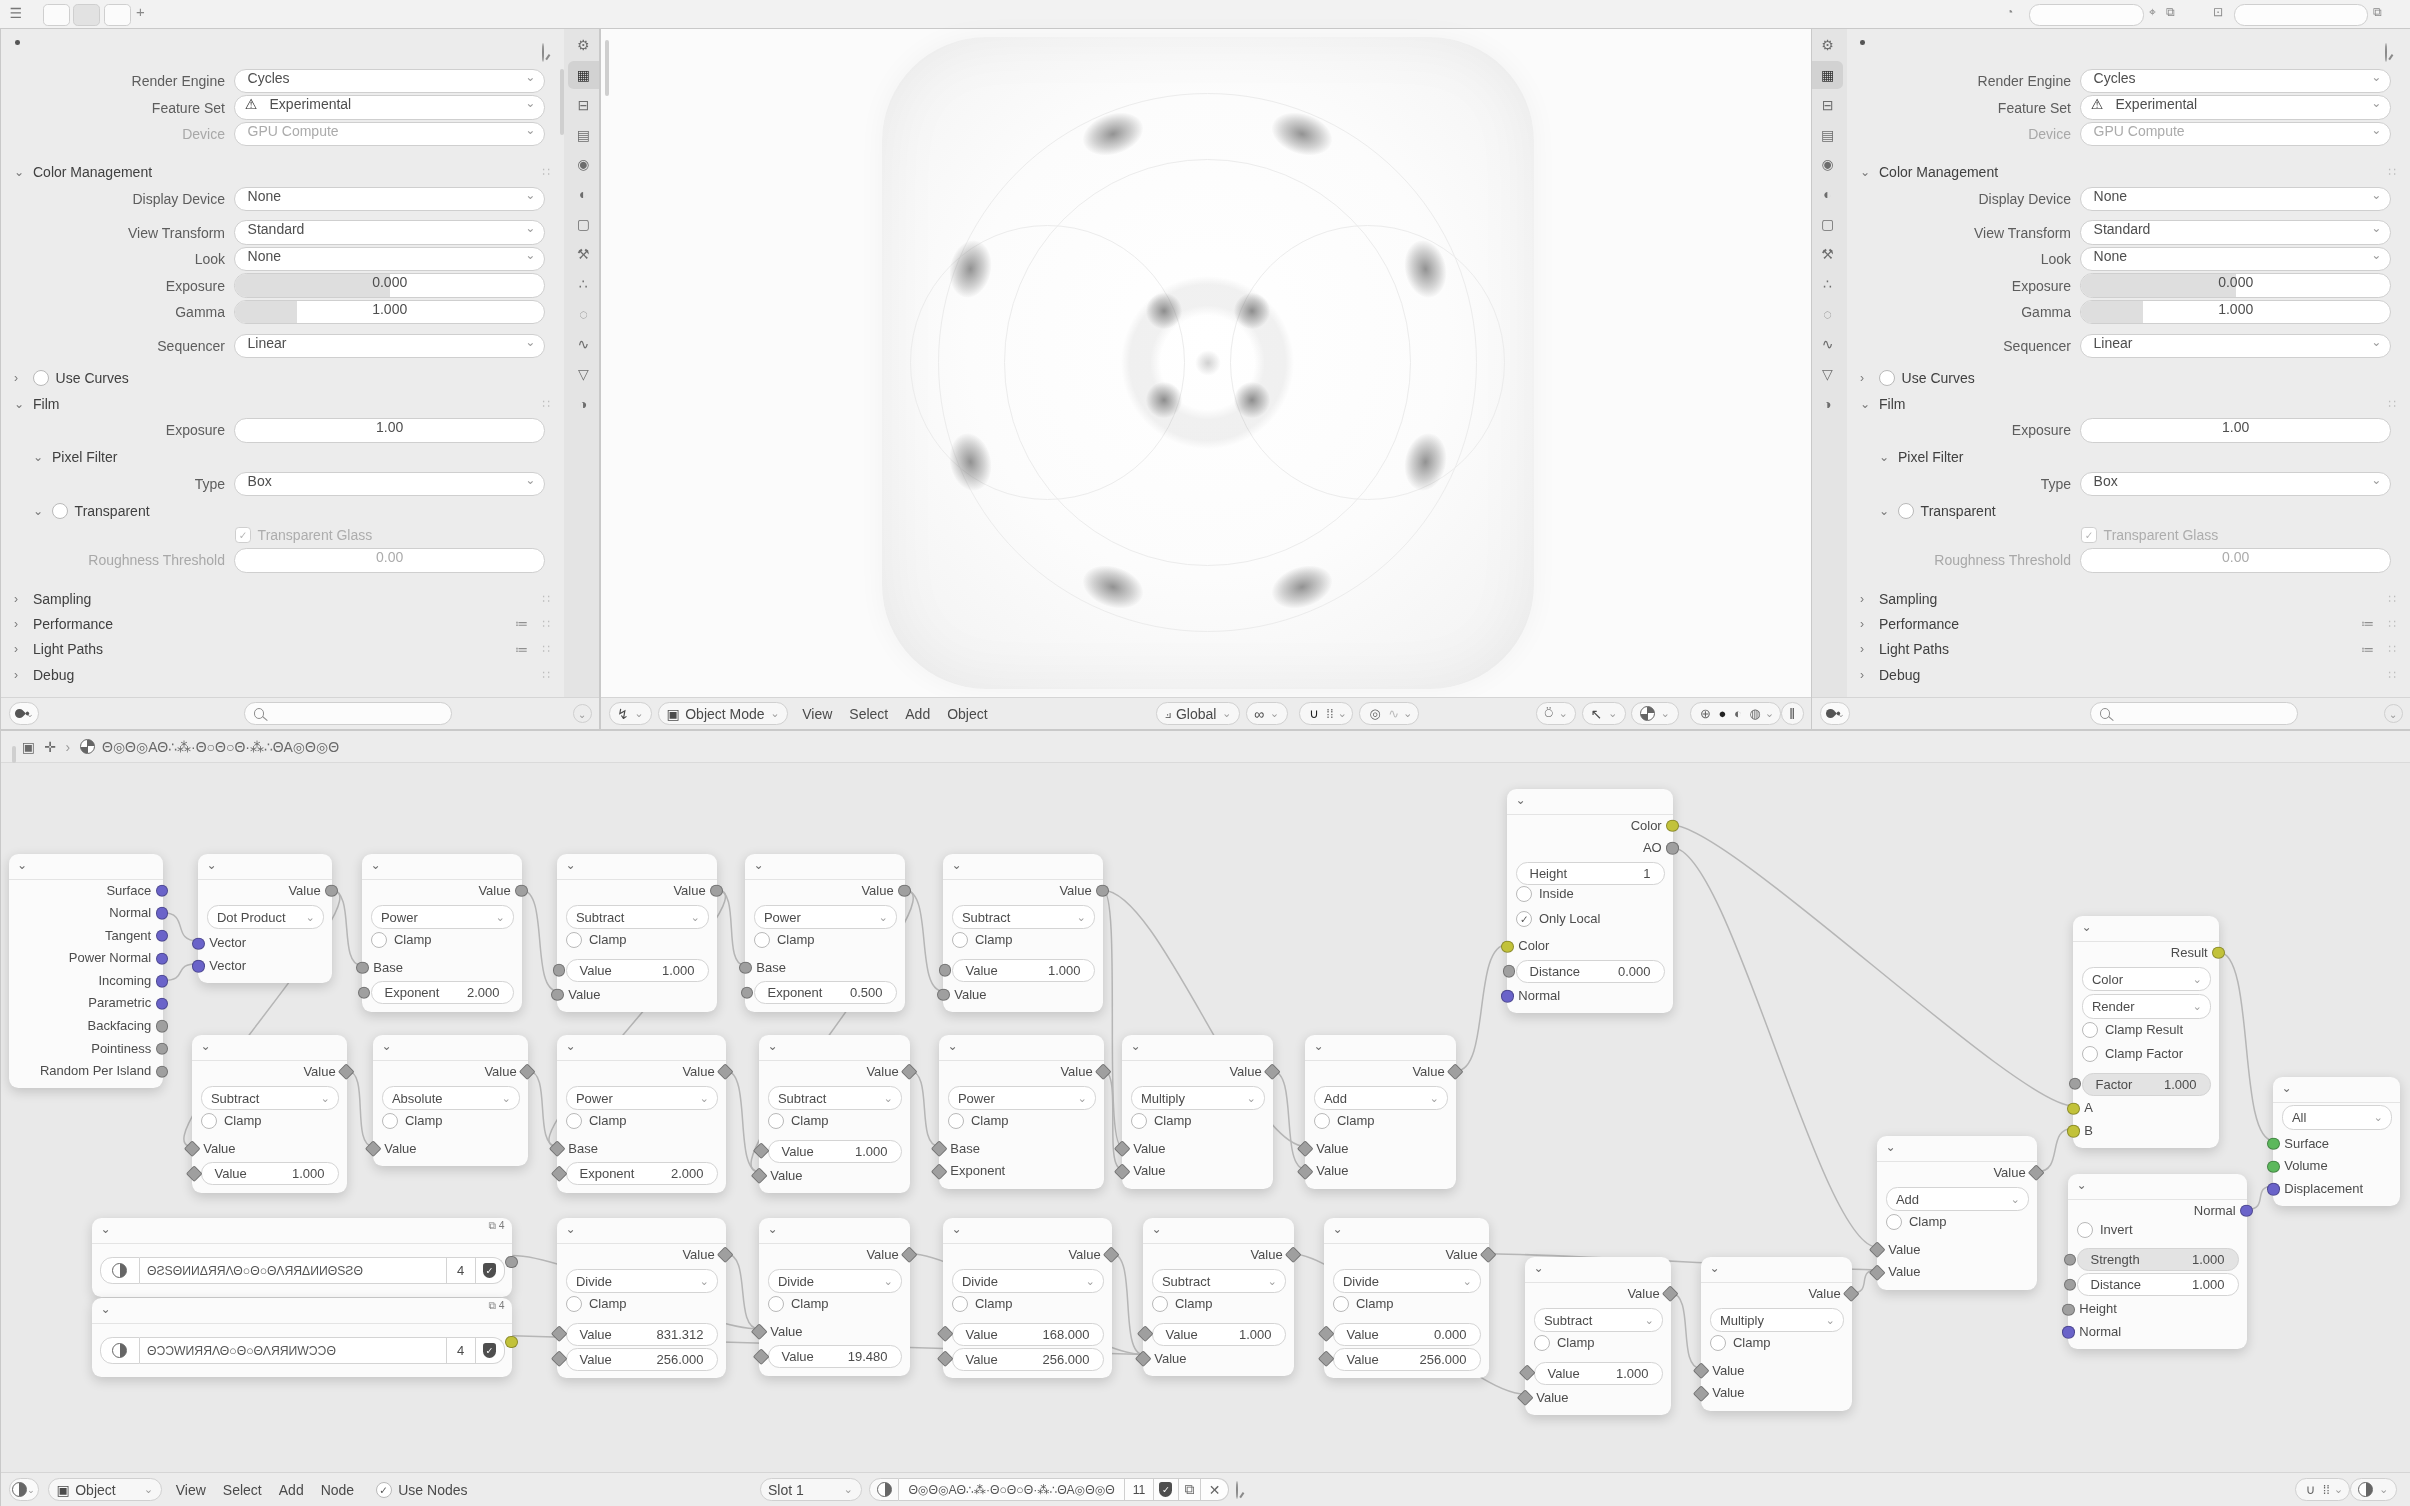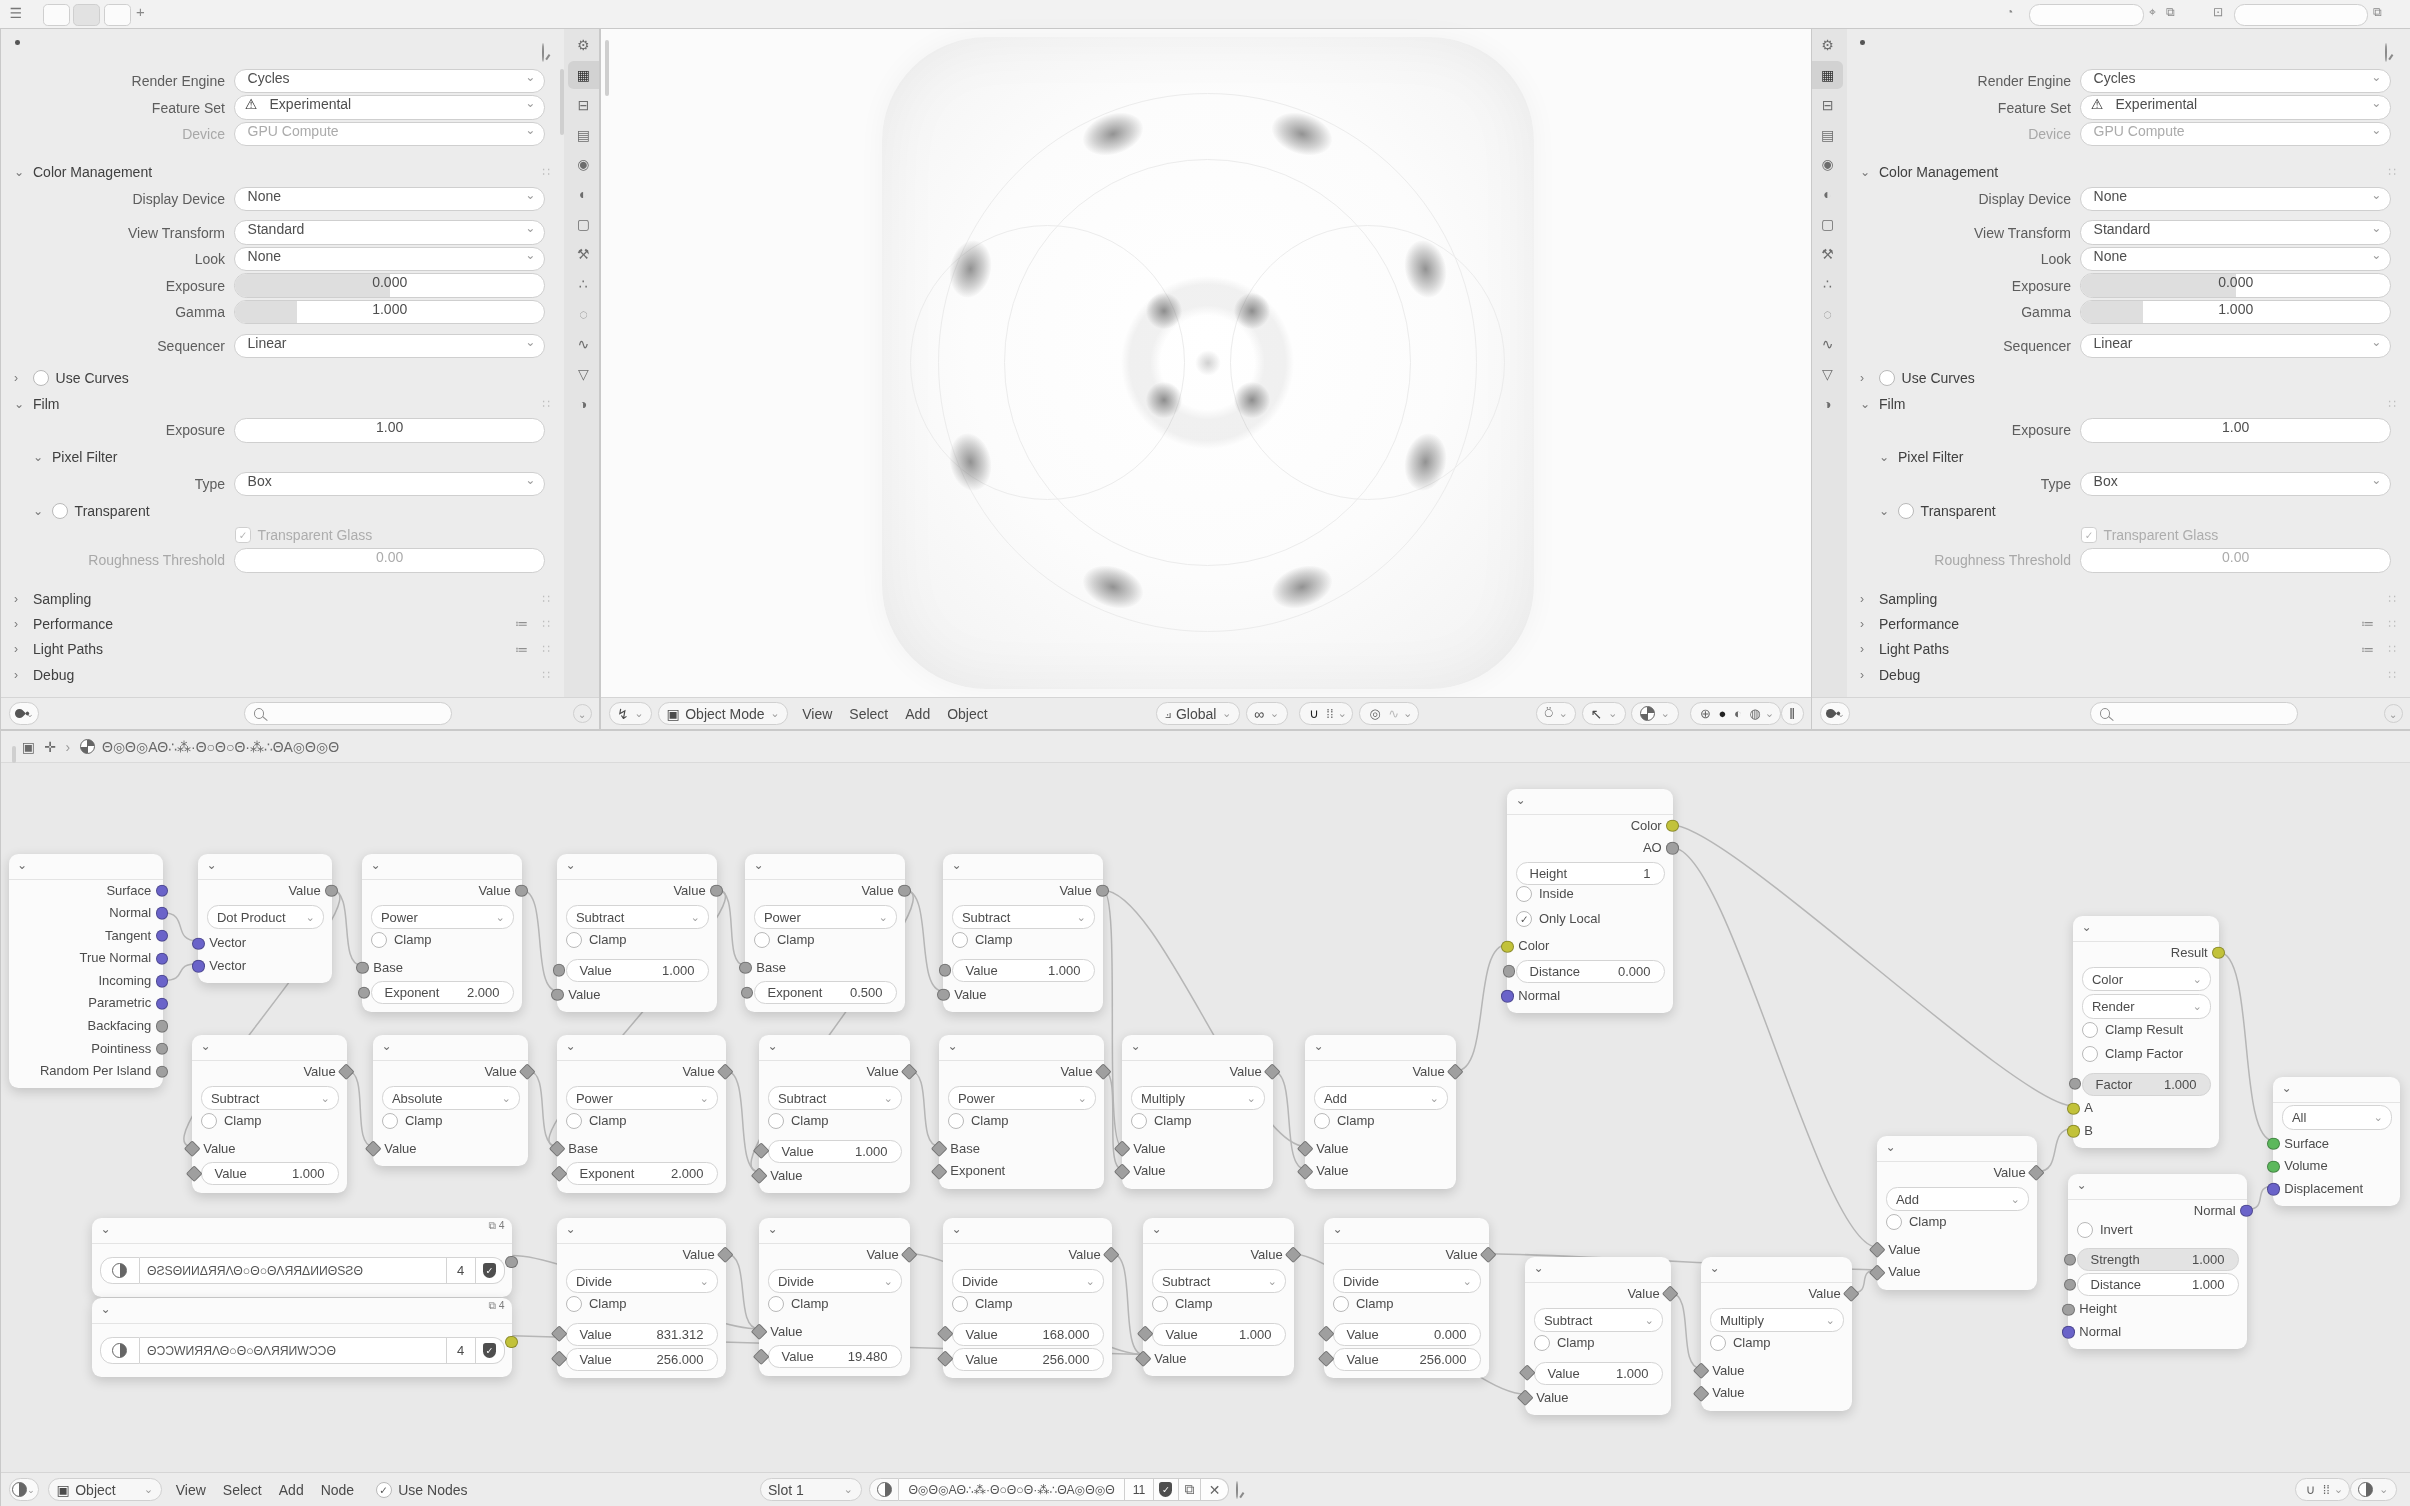--- a/index.html
+++ b/index.html
@@ -642,21 +642,21 @@
       <path d="M2385 508 C2409 508,2389 483,2413 483" fill="none" stroke="#b6b6b6" stroke-width="1.6"></path>
     </svg>
   <div id="nodes-layer">
       <div class="node" style="left: 7.5px; top: 123px; width: 154px;">
         <div class="nhead">
           <span class="hc">⌄</span>
         </div>
         <div class="nrow o" style="height: 22.6px; line-height: 22.6px;"><span>Surface</span><span class="sock r" style="background: rgb(106, 99, 201);"></span></div>
         <div class="nrow o" style="height: 22.6px; line-height: 22.6px;"><span>Normal</span><span class="sock r" style="background: rgb(106, 99, 201);"></span></div>
         <div class="nrow o" style="height: 22.6px; line-height: 22.6px;"><span>Tangent</span><span class="sock r" style="background: rgb(106, 99, 201);"></span></div>
-        <div class="nrow o" style="height: 22.6px; line-height: 22.6px;"><span>True Normal</span><span class="sock r" style="background: rgb(106, 99, 201);"></span></div>
+        <div class="nrow o" style="height: 22.6px; line-height: 22.6px;"><span>Power Normal</span><span class="sock r" style="background: rgb(106, 99, 201);"></span></div>
         <div class="nrow o" style="height: 22.6px; line-height: 22.6px;"><span>Incoming</span><span class="sock r" style="background: rgb(106, 99, 201);"></span></div>
         <div class="nrow o" style="height: 22.6px; line-height: 22.6px;"><span>Parametric</span><span class="sock r" style="background: rgb(106, 99, 201);"></span></div>
         <div class="nrow o" style="height: 22.6px; line-height: 22.6px;"><span>Backfacing</span><span class="sock r" style="background: rgb(159, 159, 159);"></span></div>
         <div class="nrow o" style="height: 22.6px; line-height: 22.6px;"><span>Pointiness</span><span class="sock r" style="background: rgb(159, 159, 159);"></span></div>
         <div class="nrow o" style="height: 22.6px; line-height: 22.6px;"><span>Random Per Island</span><span class="sock r" style="background: rgb(159, 159, 159);"></span></div>
         <div style="height: 5.6px;"></div>
       </div>
       <div class="node" style="left: 197px; top: 123px; width: 134px;">
         <div class="nhead">
           <span class="hc">⌄</span>

